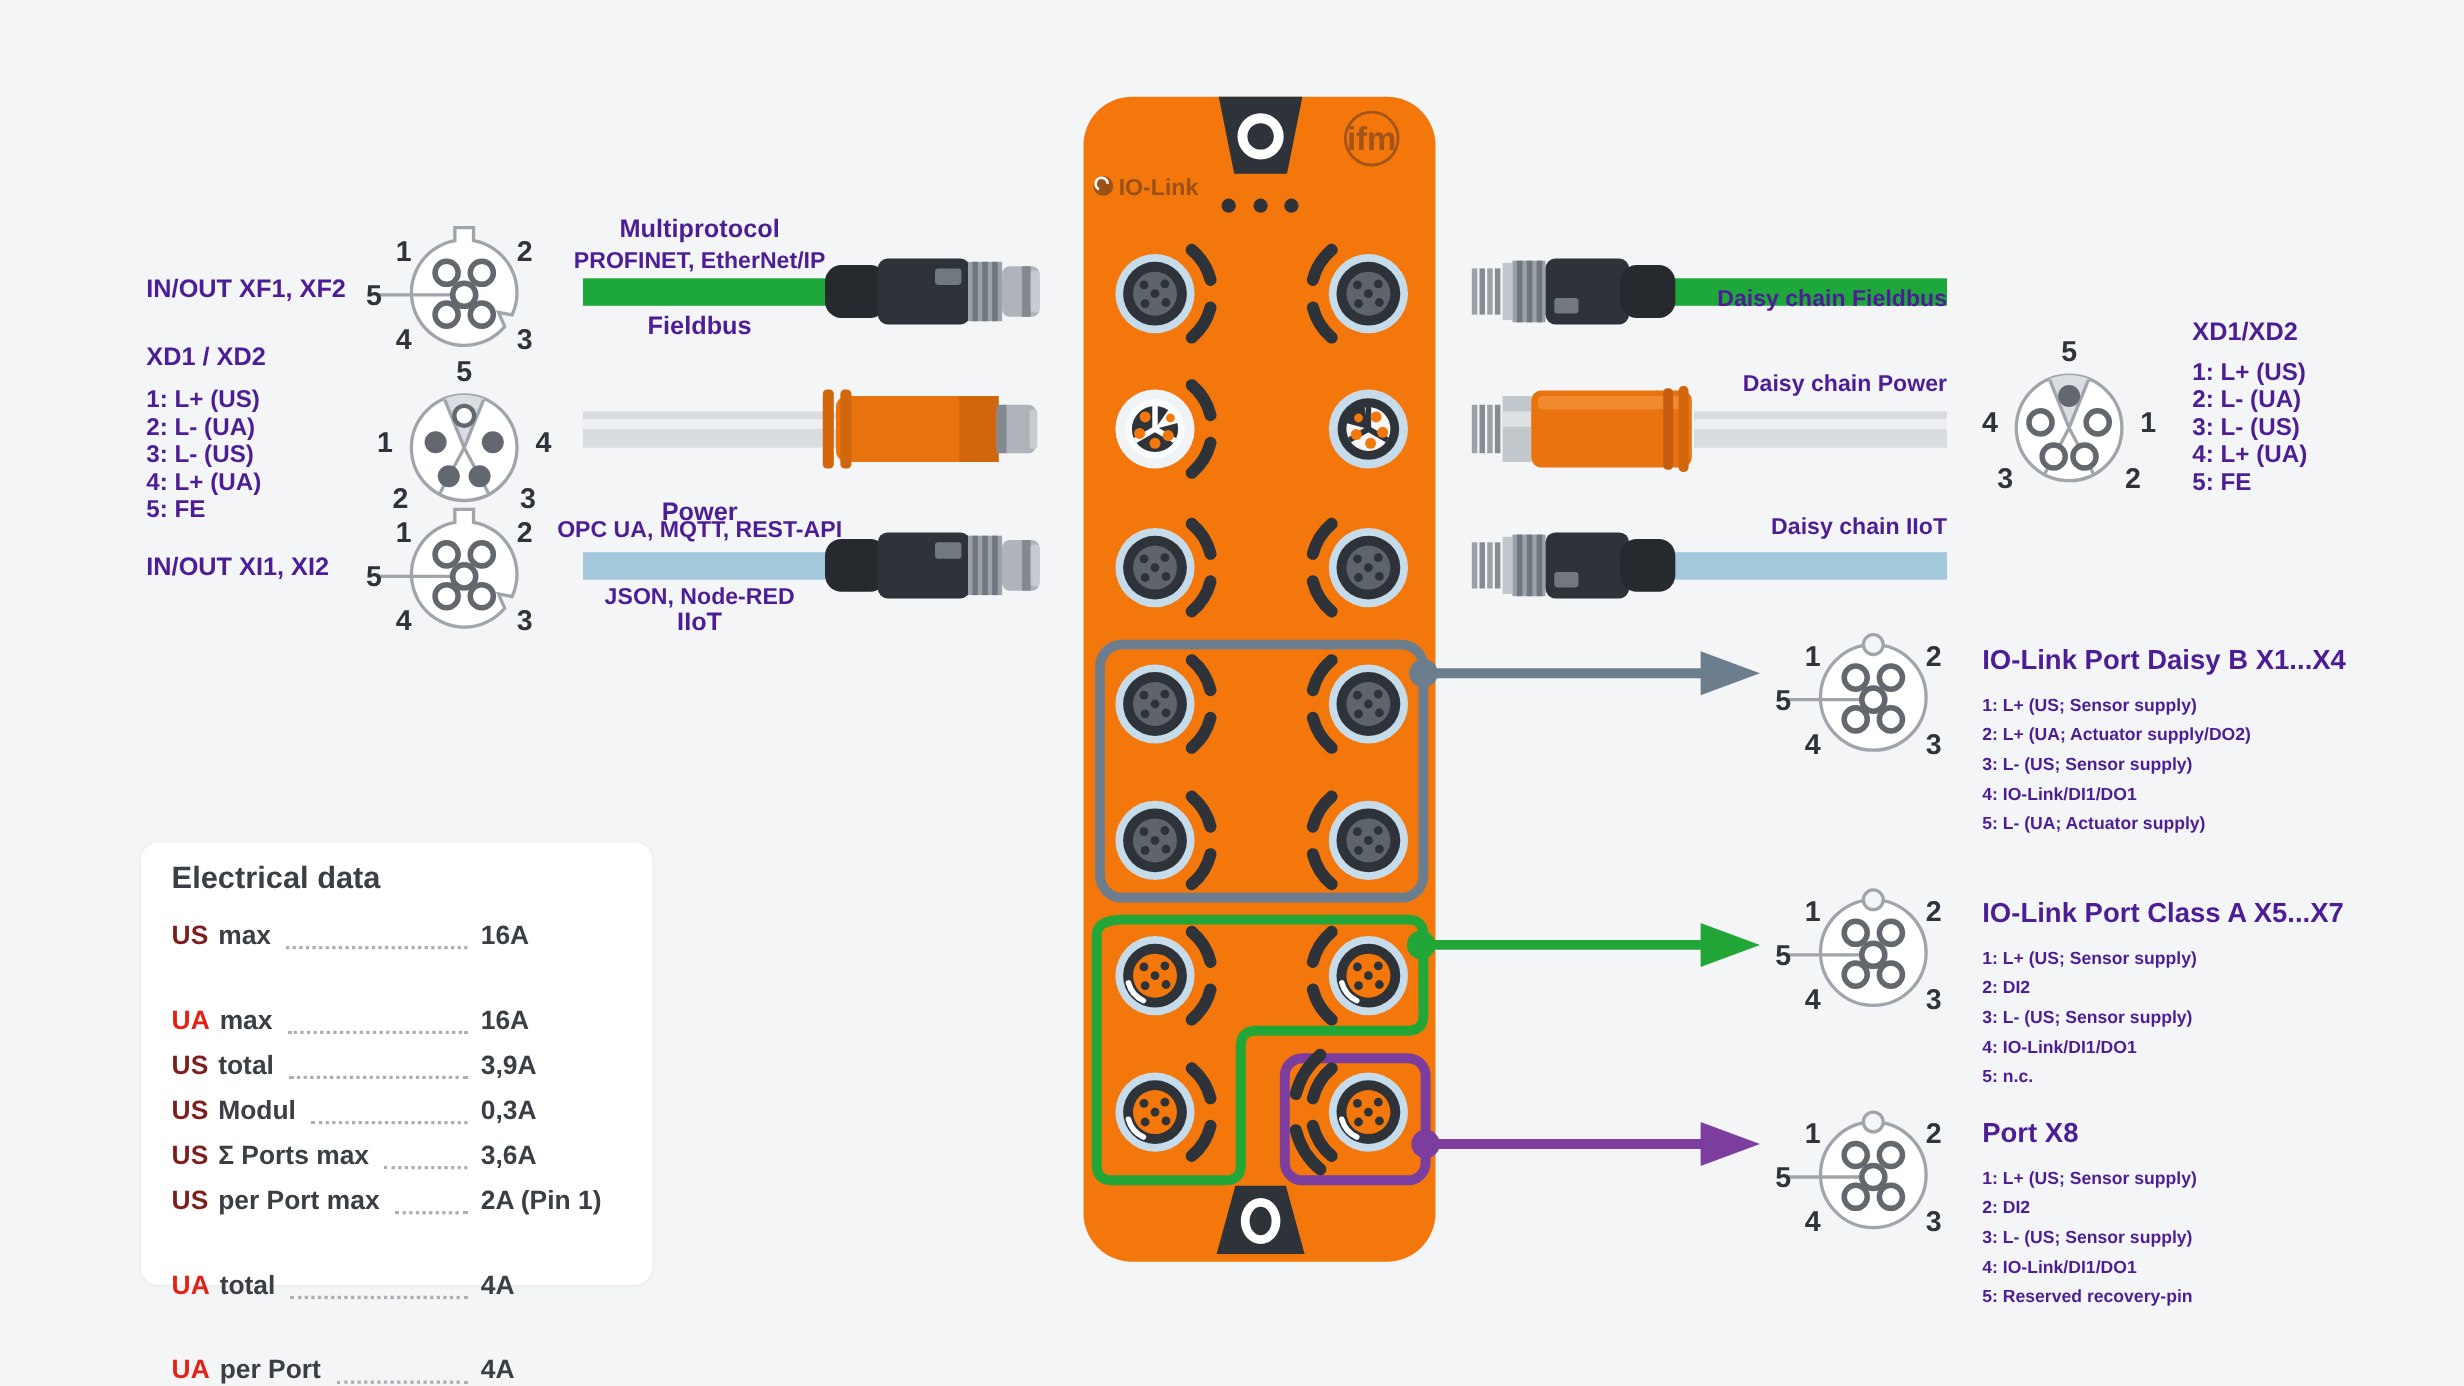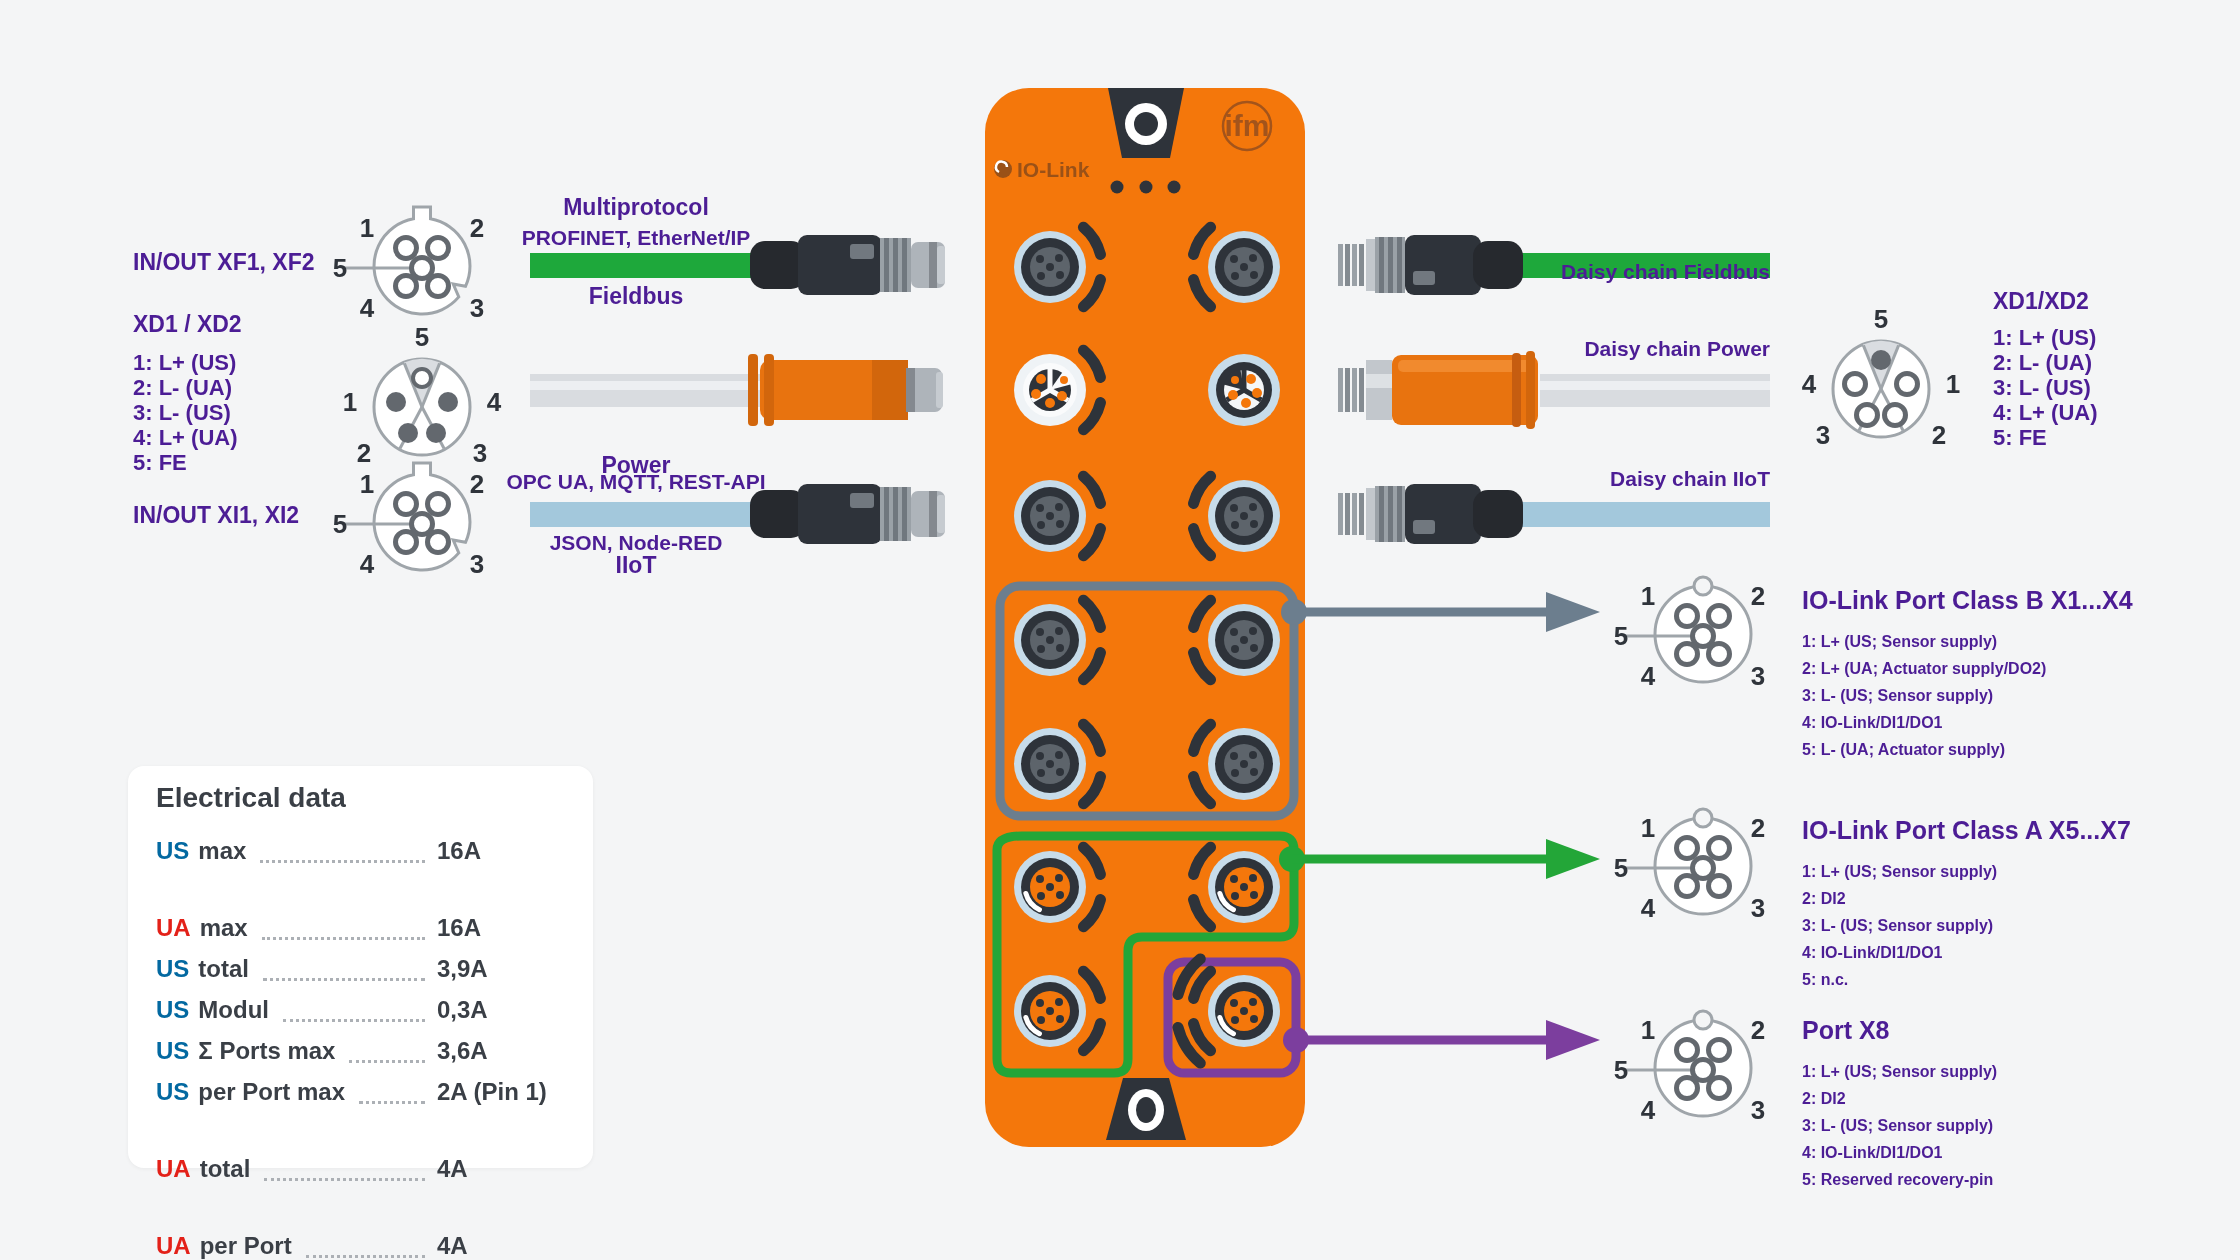--- a/index.html
+++ b/index.html
@@ -19,21 +19,21 @@
   .plist-port{font-size:16px;line-height:27px;}
   .cable-col{left:440px;width:392px;}
   
   .card{left:128px;top:766px;width:465px;height:402px;background:#FFFFFF;border-radius:16px;
         box-sizing:border-box;padding:16px 28px;box-shadow:0 1px 4px rgba(0,0,0,.05);}
   .card h2{margin:0 0 24px 0;font-size:28px;color:#3A3F46;}
   .erow{display:flex;align-items:flex-end;font-size:24px;font-weight:700;color:#3A3F46;
         line-height:25px;margin-bottom:16px;}
   .erow.gap{margin-top:14px;}
   .eu{margin-right:9px;}
-  .eu.us{color:#0369a1;}
+  .eu.us{color:#7f1d1d;}
   .eu.ua{color:#E32119;margin-top:36px;}
   .eleader{flex:1;height:7px;border-bottom:3.5px dotted #ACB0B5;margin:0 12px 0 14px;}
   .evalue{width:128px;}
   .pnum{font:700 26px "Liberation Sans",sans-serif;fill:#2F343B;}
   .svgtxt-brand{font:700 21px "Liberation Sans",sans-serif;}
   .svgtxt-ifm{font:700 30px "Liberation Sans",sans-serif;}
 </style>
 </head>
 <body>
 
@@ -515,21 +515,21 @@
 
     <li>1: L+ (US)</li>
         <li>2: L- (UA)</li>
         <li>3: L- (US)</li>
         <li>4: L+ (UA)</li>
         <li>5: FE</li>
       </ul>
   </div>
 
   <div class="abs" style="left:1802px;top:586px;">
-    <div class="t-dark s25">IO-Link Port Class B X1...X4</div>
+    <div class="t-dark s25">IO-Link Port Daisy B X1...X4</div>
     <ul class="plist plist-port t-gray" style="margin-top:13px;">
 
     <li>1: L+ (US; Sensor supply)</li>
         <li>2: L+ (UA; Actuator supply/DO2)</li>
         <li>3: L- (US; Sensor supply)</li>
         <li>4: IO-Link/DI1/DO1</li>
         <li>5: L- (UA; Actuator supply)</li>
       </ul>
   </div>
   <div class="abs" style="left:1802px;top:816px;">

